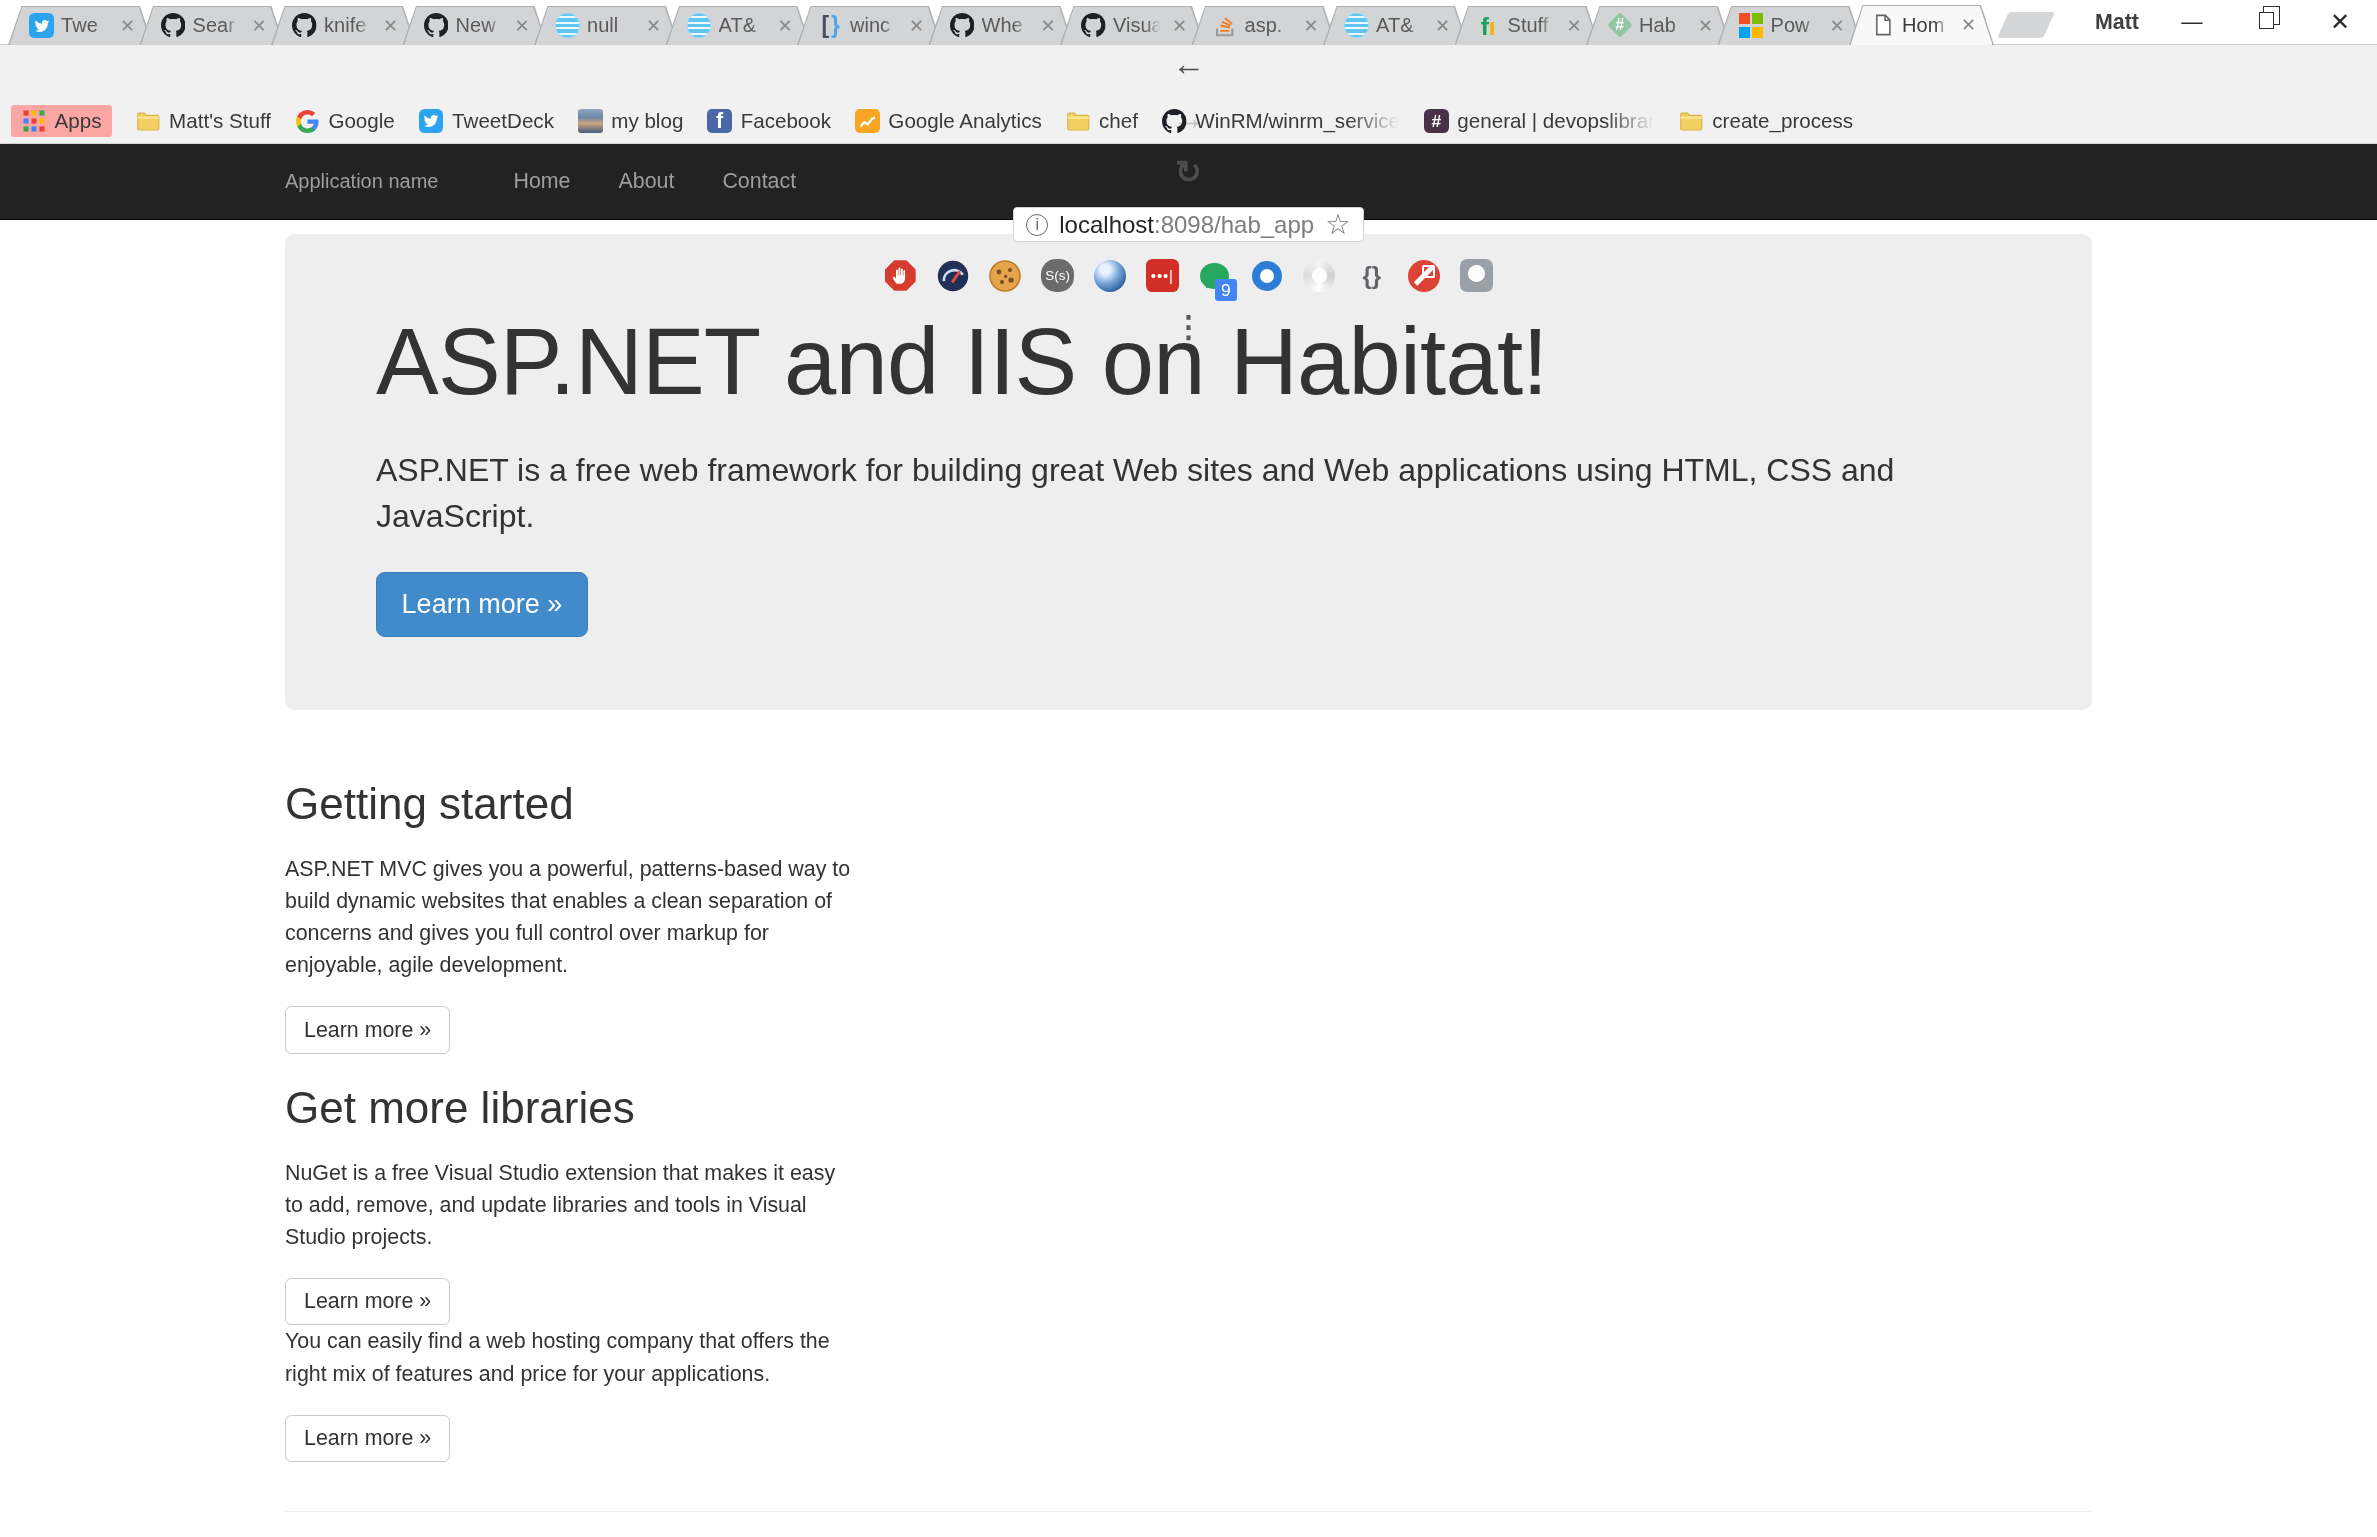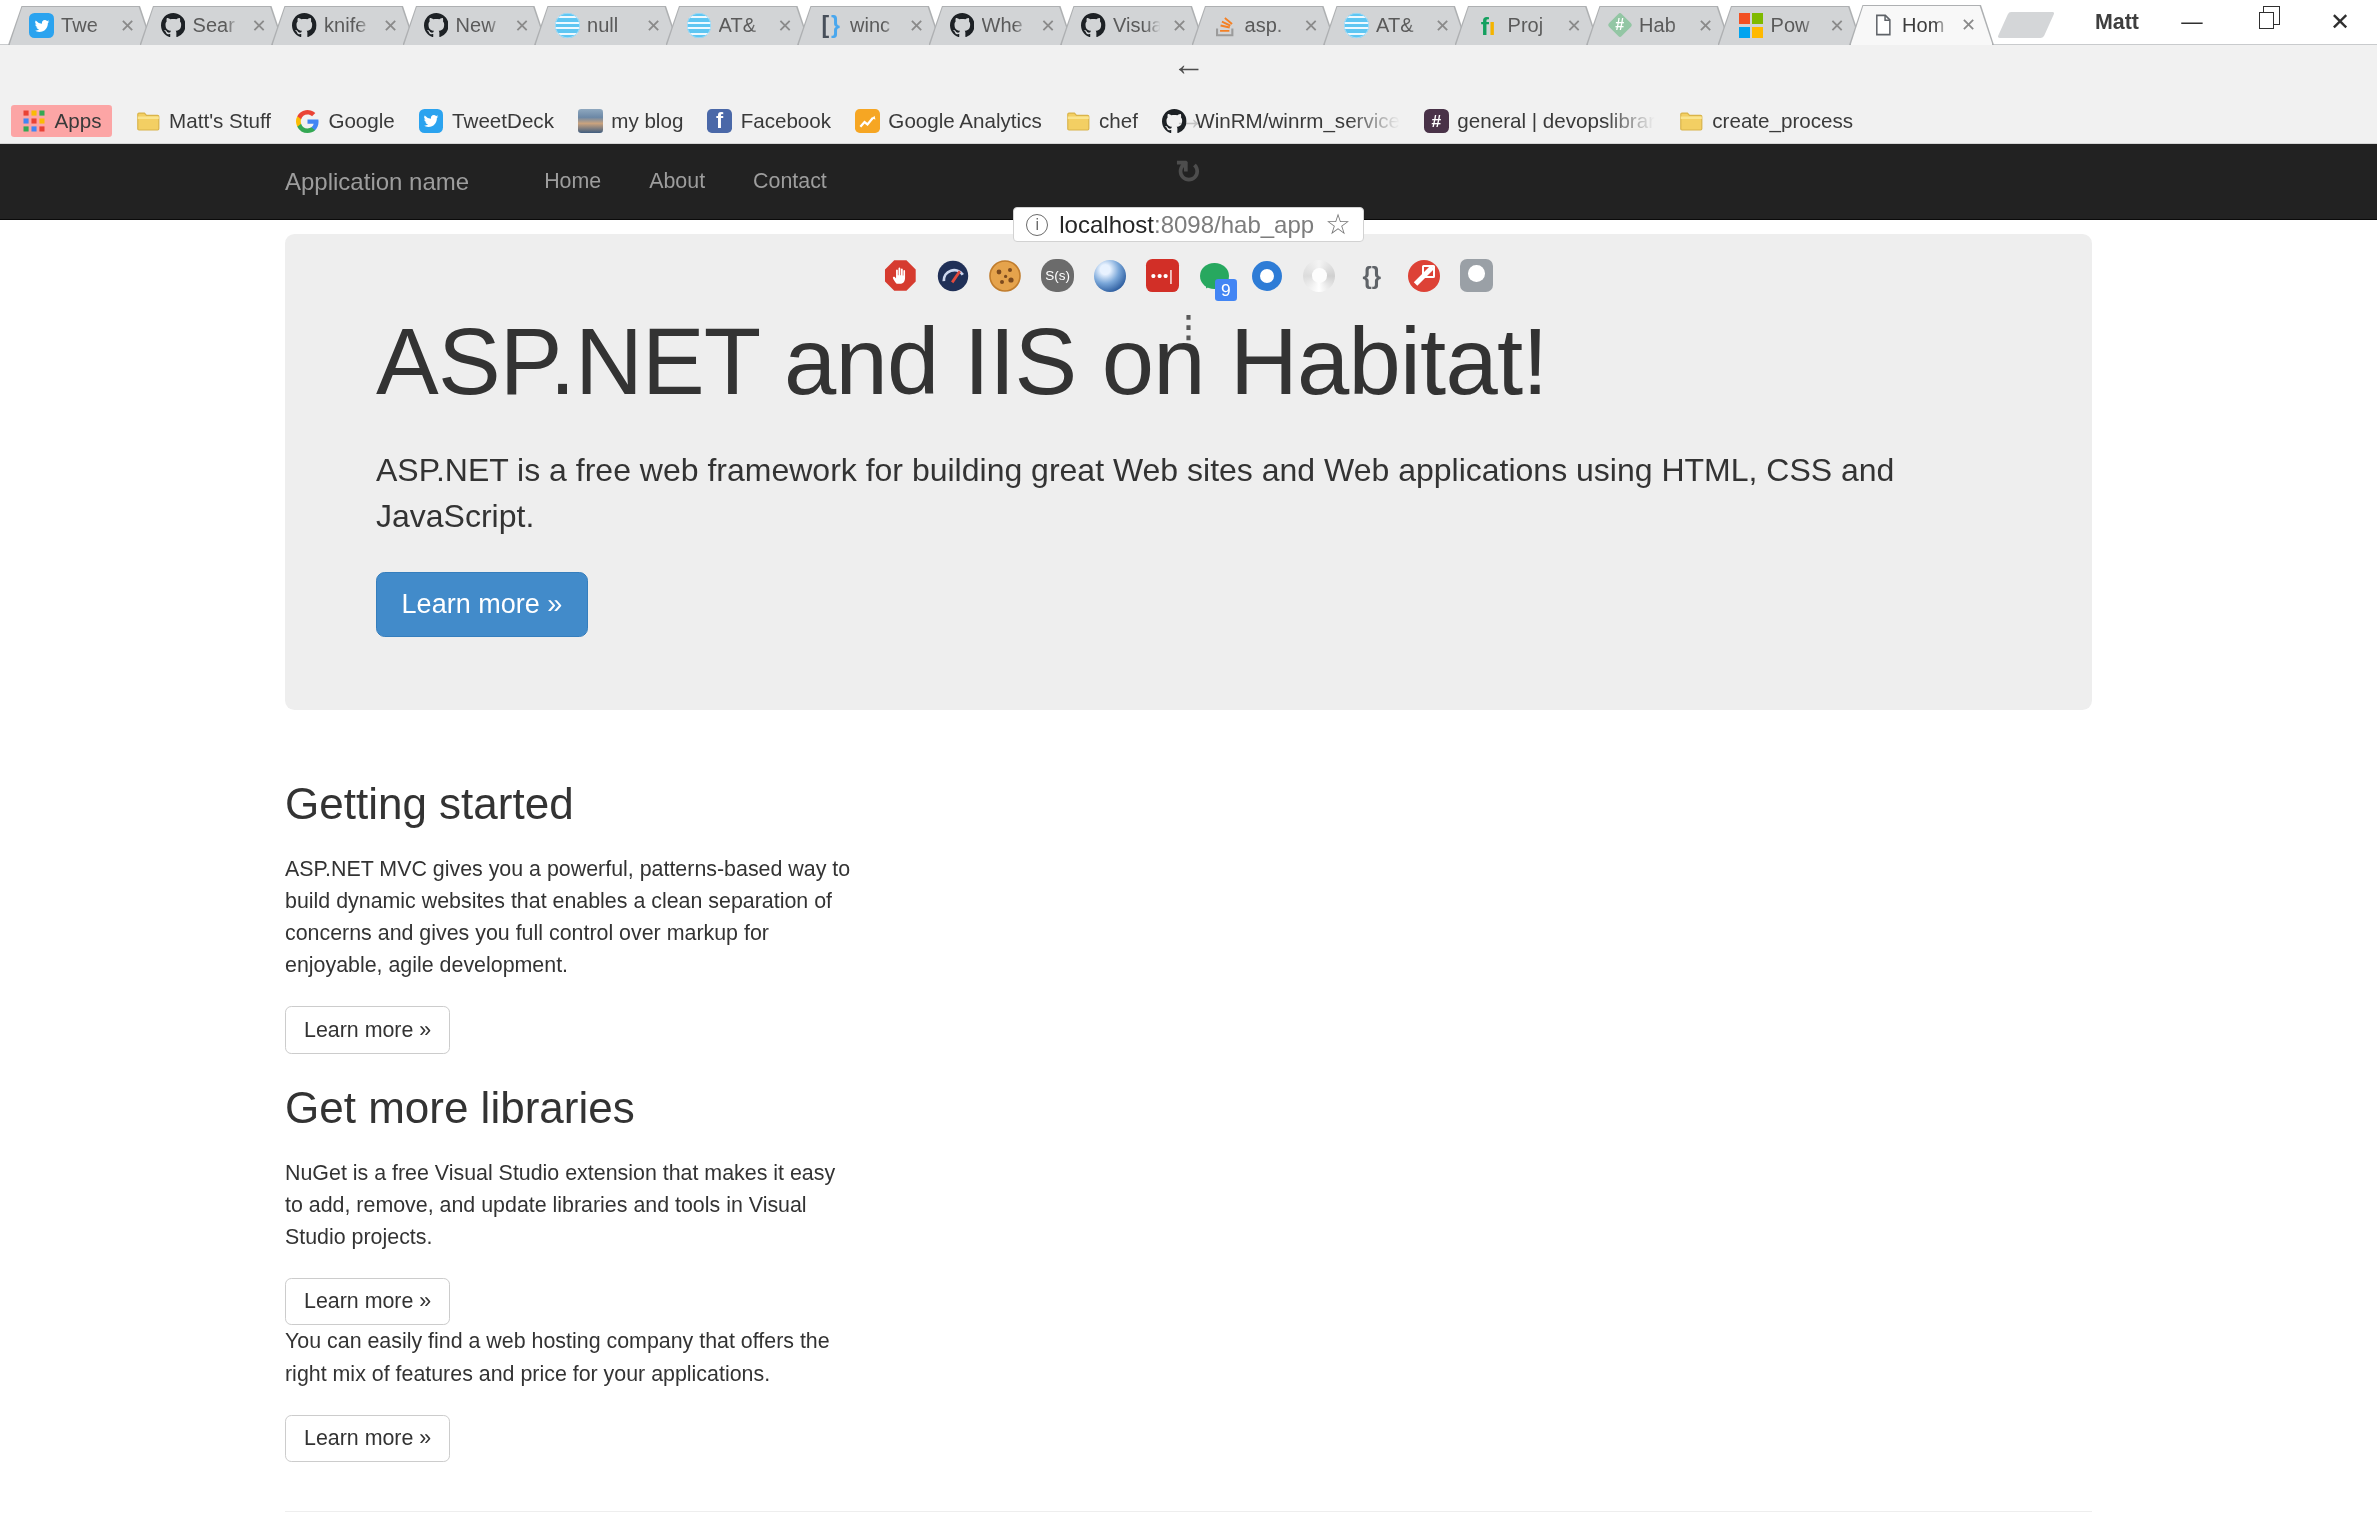--- a/index.html
+++ b/index.html
@@ -103,21 +103,21 @@
   .ic-ga { background:#f6a623; border-radius:4.8px; }
   .ic-ga svg { width:19px; height:19px; }
   .ic-slack { background:#493248; border-radius:5.5px; }
   .ic-slack::before { content:"#"; color:#fff; font-weight:bold; font-size:17.4px; }
   .ic-apps svg { width:24px; height:24px; }
 
   
   .page { background:#fff; }
   .navbar { height:76px; background:#222; border-bottom:1.6px solid #0a0a0a; display:flex; align-items:center; }
   .nav-inner { width:1807px; margin:0 auto; display:flex; align-items:center; }
-  .brand { font-size:24px; color:#9d9d9d; margin-right:51px; }
+  .brand { font-size:20px; color:#9d9d9d; margin-right:51px; }
   .navlink { font-size:21.4px; color:#9d9d9d; padding:0 24px; }
   .container { width:1807px; margin:0 auto; }
   .jumbotron { margin-top:14.3px; background:#eee; border-radius:9.5px; padding:76px 91px 73px; }
   .jumbo-title { font-size:94px; font-weight:500; color:#333; letter-spacing:-0.8px; line-height:1.1; }
   .jumbo-sub { margin-top:33px; font-size:32px; font-weight:300; color:#333; line-height:1.45; max-width:1652px; }
   .btn-primary { display:inline-block; margin-top:33px; background:#428bca; border:1.6px solid #357ebd; border-radius:8.7px; color:#fff; font-size:27px; padding:16px 24.6px; }
   .row { display:flex; margin-top:40px;flex-direction:column; }
   .col { width:602px; padding-right:30px; }
   .col h2 { font-size:44px; font-weight:500; color:#333; margin:28.5px 0 24px; }
   .col p { font-size:21.4px; color:#333; line-height:1.5; max-width:572px; }
@@ -304,21 +304,21 @@
           <div class="tab-inner">
             <span class="tic ic-att"></span>
             <span class="tab-title">AT&amp;</span>
             <span class="tab-close"></span>
           </div>
         </div>
       <div class="tab">
           <i class="shape"></i>
           <div class="tab-inner">
             <span class="tic ic-fi"></span>
-            <span class="tab-title">Proj</span>
+            <span class="tab-title">Stuff</span>
             <span class="tab-close"></span>
           </div>
         </div>
       <div class="tab">
           <i class="shape"></i>
           <div class="tab-inner">
             <span class="tic ic-habitat"></span>
             <span class="tab-title">Hab</span>
             <span class="tab-close"></span>
           </div>

